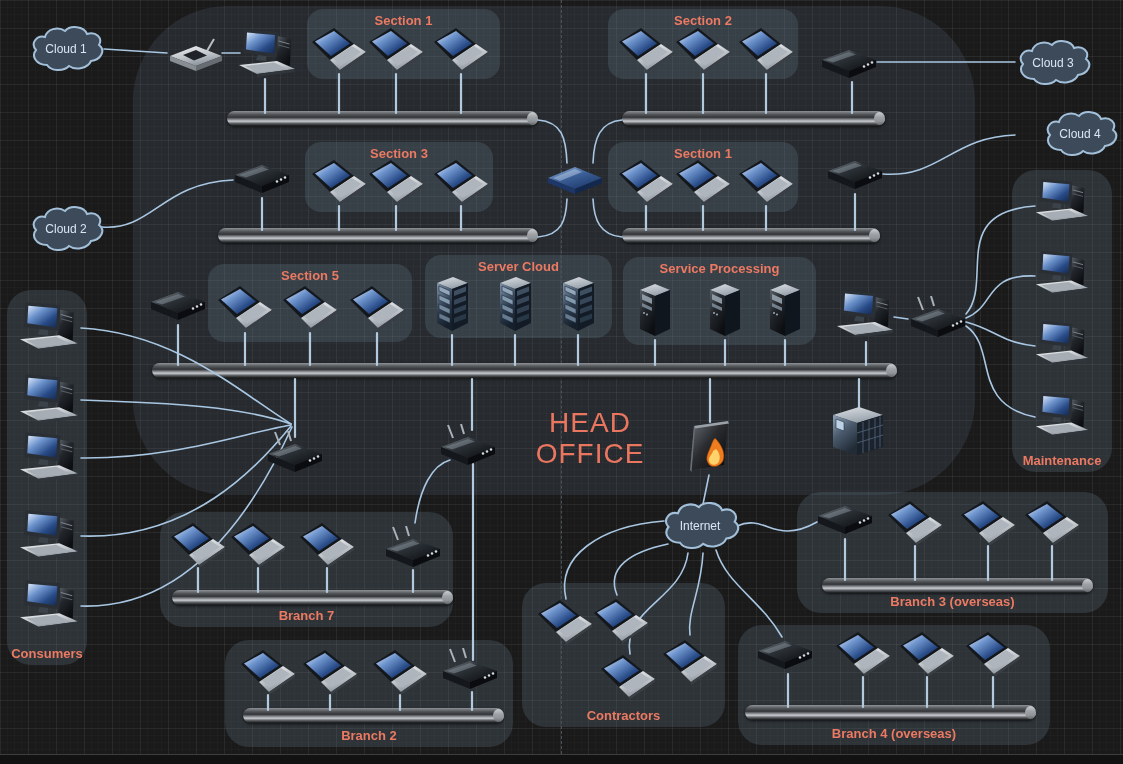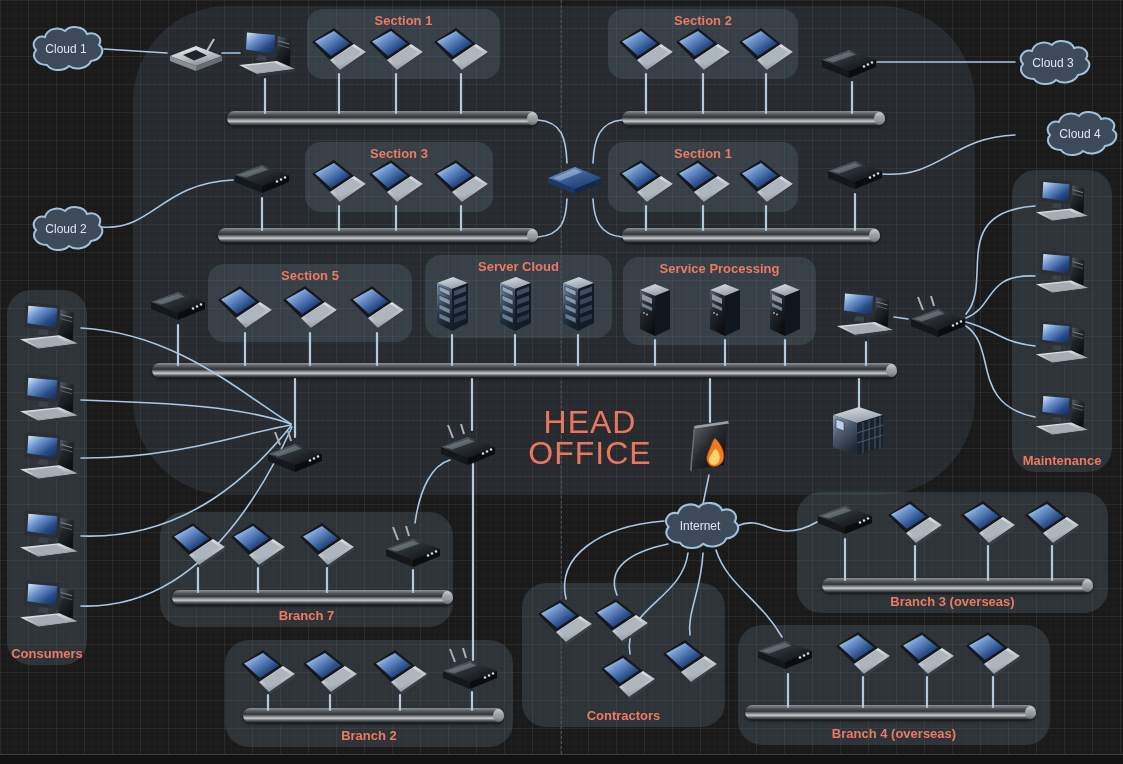--- a/index.html
+++ b/index.html
@@ -28,21 +28,21 @@
     background:linear-gradient(180deg,#d4d8dc,#6d7175);opacity:0.9;}
   #links{position:absolute;left:0;top:0;z-index:20;}
   #links path.c{fill:none;stroke:#a9c7e3;stroke-width:1.6;stroke-linecap:round;}
   #links path.d{fill:none;stroke:#b3c9dd;stroke-width:2.2;stroke-linecap:round;}
   .device{position:absolute;z-index:30;}
   .device svg{width:100%;height:100%;display:block;overflow:visible;}
   .cloud{position:absolute;z-index:40;}
   .cloud svg{width:100%;height:100%;display:block;}
   .cloud-label{position:absolute;left:0;right:0;top:50%;transform:translateY(-54%);text-align:center;font-size:12px;color:#d9e6f4;}
   .ho-title{position:absolute;left:505px;top:407px;width:170px;z-index:45;text-align:center;
-    color:#ea7660;font-size:32px;line-height:31px;letter-spacing:1px;}
+    color:#ea7660;font-size:28px;line-height:31px;letter-spacing:1px;}
   .bottom-strip{position:absolute;left:0;top:754px;width:100%;height:10px;background:#121212;border-top:1px solid #3e3e3e;z-index:50;}
   #symdefs{position:absolute;width:0;height:0;overflow:hidden;}
 </style>
 </head>
 <body>
 
 <svg id="symdefs" xmlns="http://www.w3.org/2000/svg" aria-hidden="true">
   <defs>
     <linearGradient id="gScr" x1="0" y1="0" x2="1" y2="1">
       <stop offset="0" stop-color="#dce9fb"></stop>

